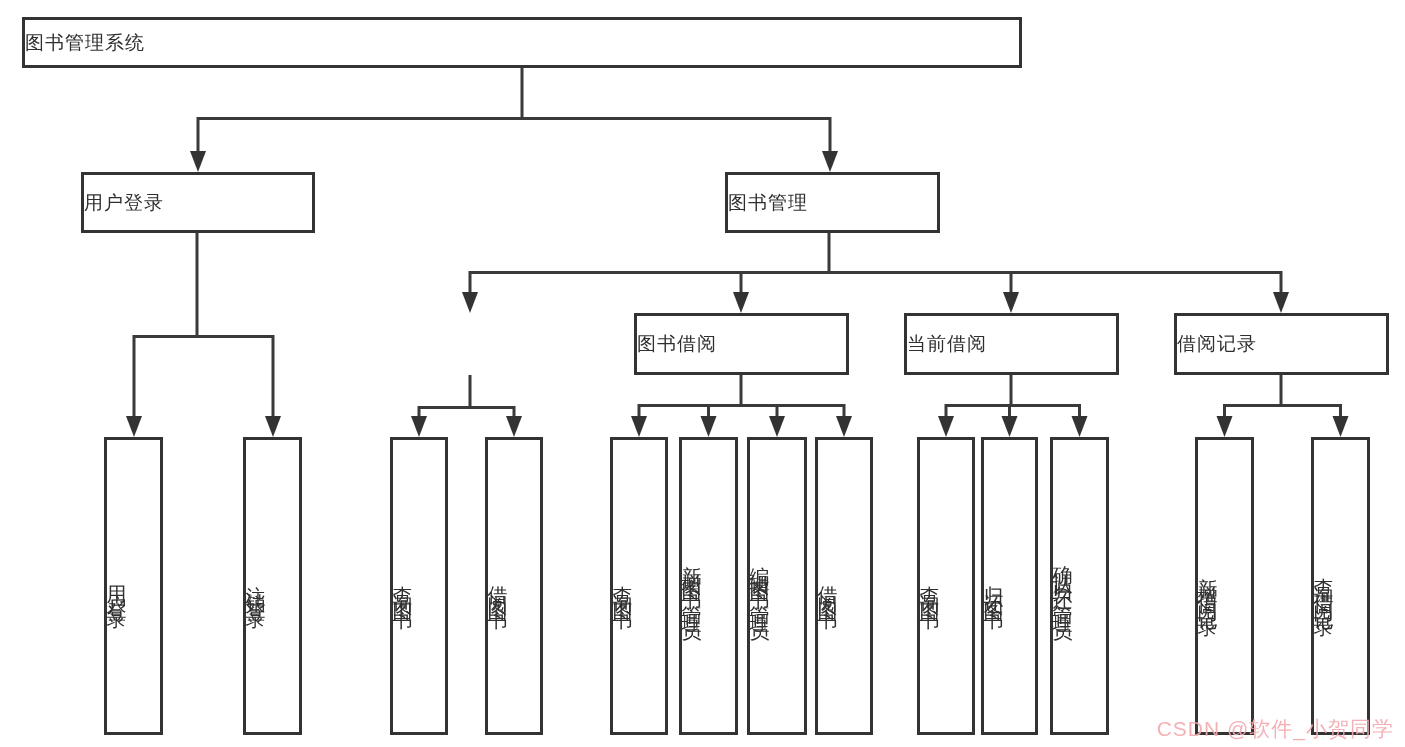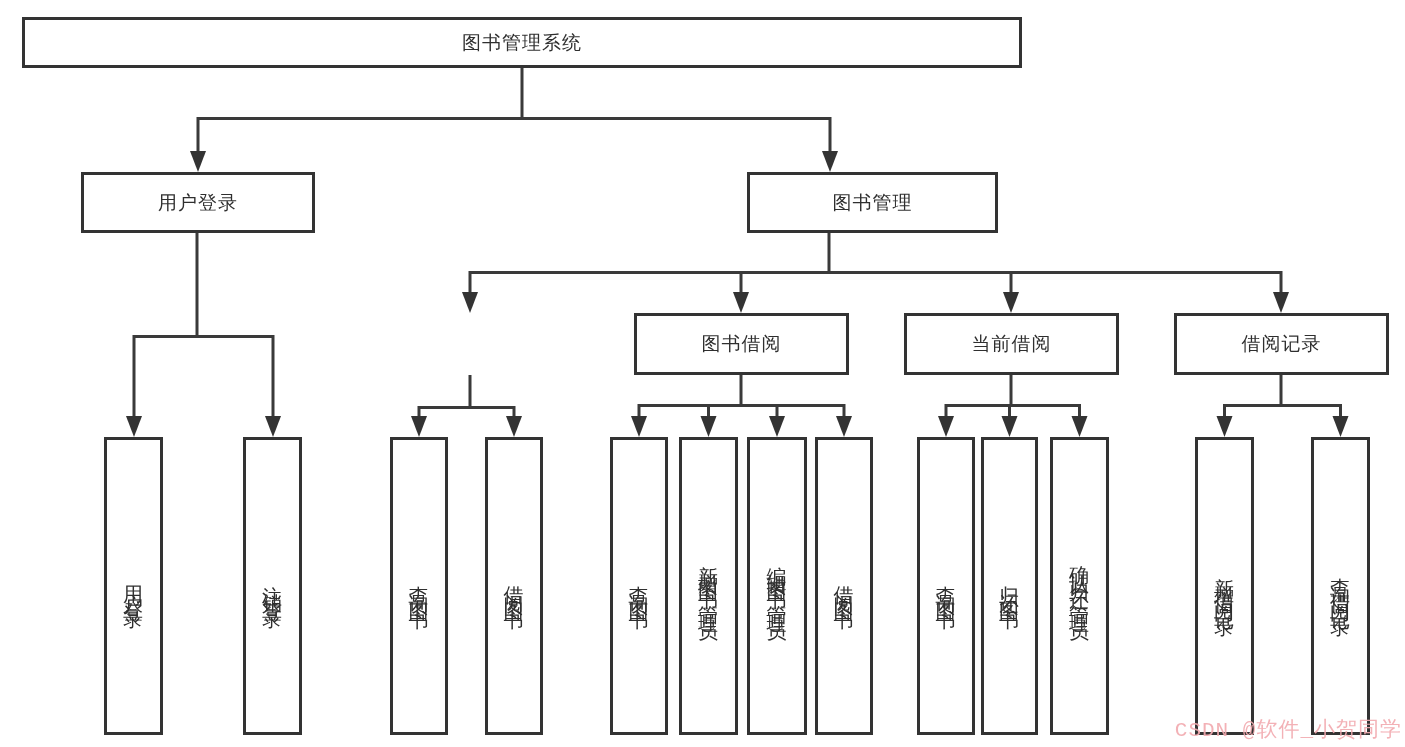--- a/index.html
+++ b/index.html
@@ -26,48 +26,47 @@
     fill: #333333;
     stroke: none;
   }
   .node {
     position: absolute;
     box-sizing: border-box;
     border: 3px solid #333333;
     background: #ffffff;
     display: flex;
     align-items: center;
-    justify-content: center;
+    justify-content: flex-start;
     color: #2f2f2f;
     z-index: 2;
   }
   .hnode span {
     font-size: 19px;
     letter-spacing: 1px;
     white-space: nowrap;
   }
   .leaf { top: 437px; height: 298px; }
   .leaf .vtext {
     writing-mode: vertical-rl;
     text-orientation: mixed;
     font-size: 20px;
     letter-spacing: 8px;
     line-height: 1;
   }
   .watermark {
     position: absolute;
-    right: 3px;
+    right: 11px;
     bottom: 4px;
     z-index: 3;
     font-size: 21px;
     color: #f2abb0;
     opacity: 0.92;
     letter-spacing: 1px;
     white-space: nowrap;
-    font-family: Liberation Mono, monospace;
   }
 </style>
 </head>
 <body>
 
 <div class="canvas">
 
   <svg class="connectors" viewBox="0 0 1405 747" xmlns="http://www.w3.org/2000/svg">
     <path d="M522 68 V120 M198 151 V118.5 H830 V151 M197 233 V338 M134 417 V336.5 H273 V417 M829 233 V274 M470 294 V272.5 H1281 V294 M741 274 V294 M1011 274 V294 M470 375 V409 M419 418 V407.5 H514 V418 M741 375 V407 M639 417 V405.5 H844 V417 M708.5 407 V417 M777 407 V417 M1011 375 V407 M946 417 V405.5 H1079.5 V417 M1009.5 407 V417 M1281 375 V407 M1224.5 417 V405.5 H1340.5 V417"></path>
     <polygon points="190,151 206,151 198,172"></polygon>
@@ -91,21 +90,21 @@
     <polygon points="1332.5,416 1348.5,416 1340.5,437"></polygon>
   </svg>
 
   <div class="node hnode" style="left:22px; top:17px; width:1000px; height:51px">
     <span>图书管理系统</span>
   </div>
 
   <div class="node hnode" style="left:81px; top:172px; width:234px; height:61px">
     <span>用户登录</span>
   </div>
-  <div class="node hnode" style="left:747px; top:172px; width:251px; height:61px">
+  <div class="node hnode" style="left:725px; top:172px; width:215px; height:61px">
     <span>图书管理</span>
   </div>
 
   <div class="node hnode" style="left:634px; top:313px; width:215px; height:62px">
     <span>图书借阅</span>
   </div>
   <div class="node hnode" style="left:904px; top:313px; width:215px; height:62px">
     <span>当前借阅</span>
   </div>
   <div class="node hnode" style="left:1174px; top:313px; width:215px; height:62px">

